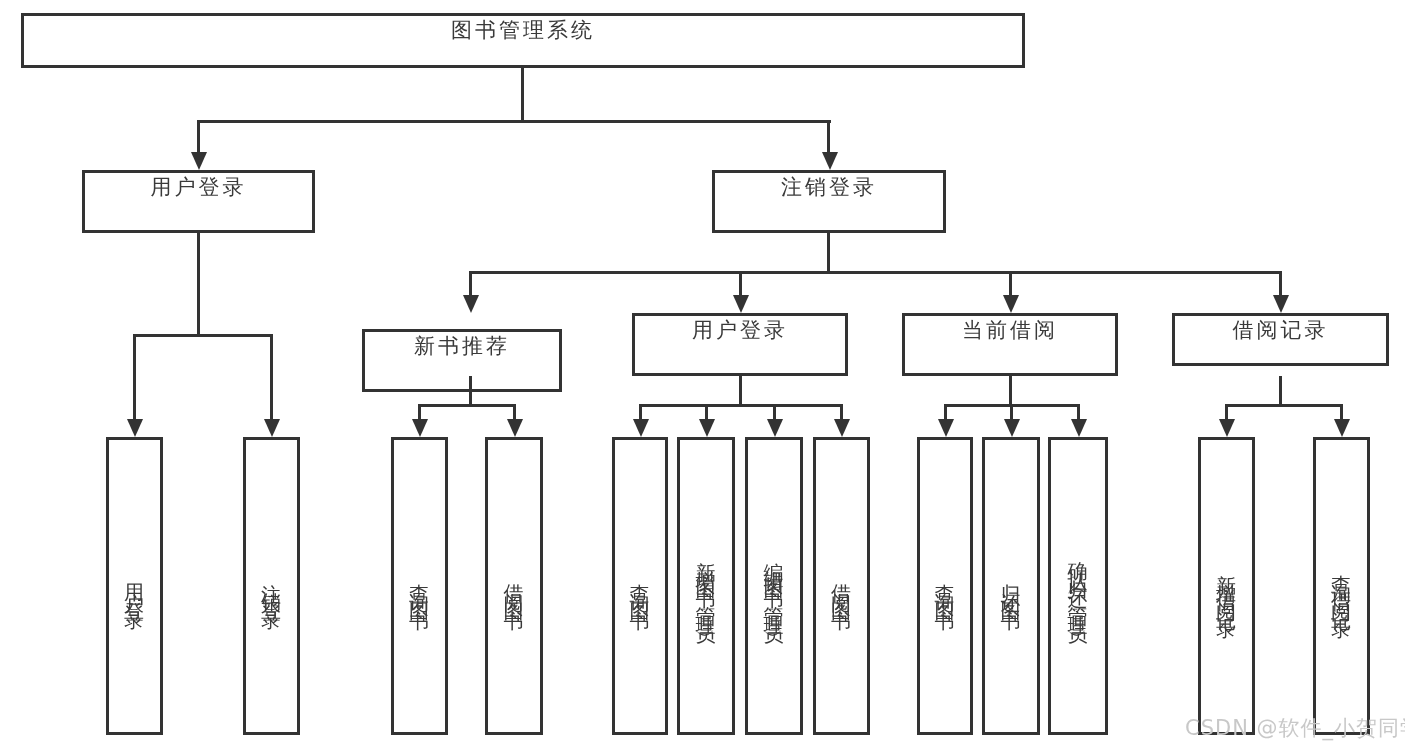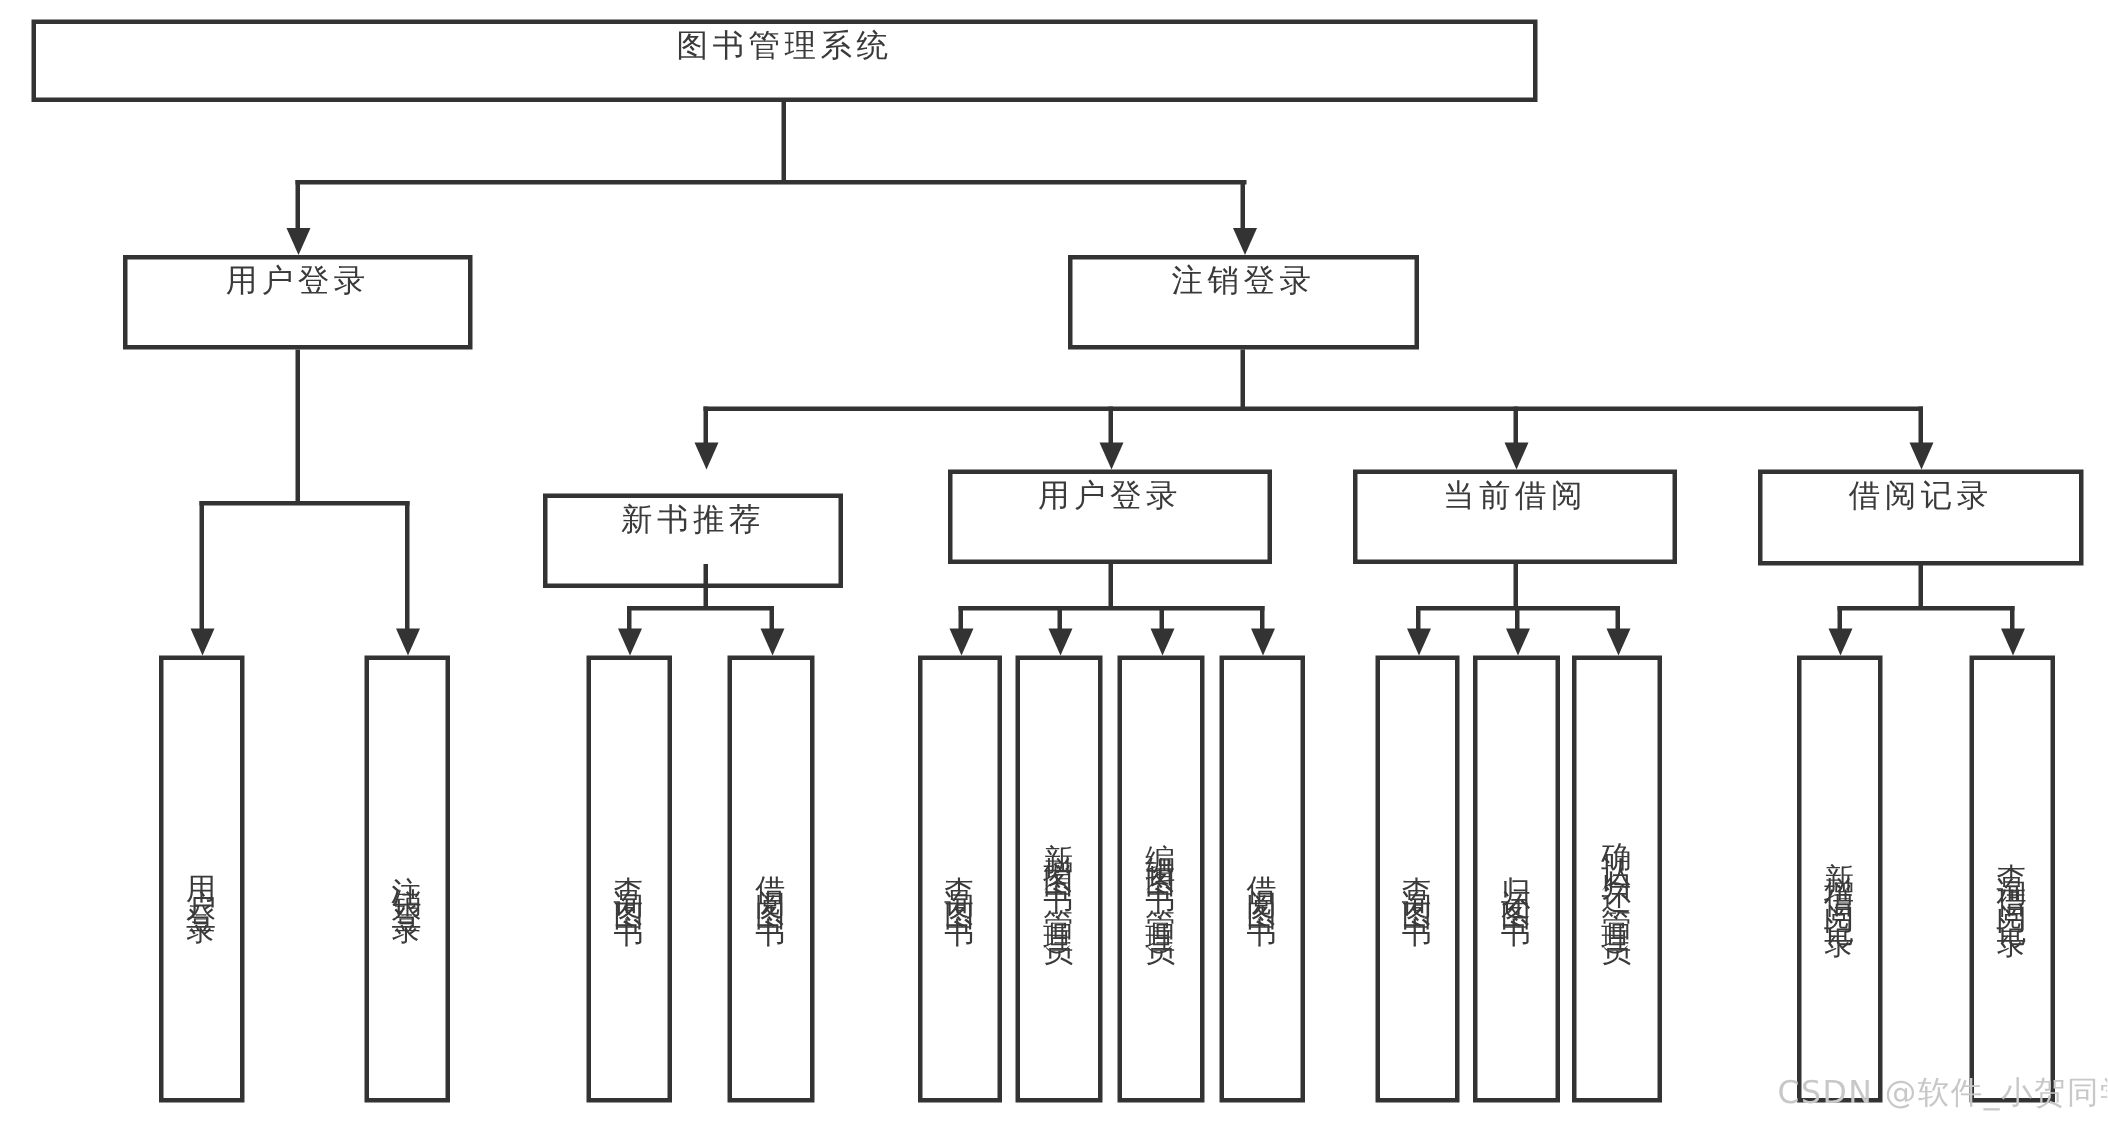--- a/index.html
+++ b/index.html
@@ -34,21 +34,21 @@
     line-height:1.1;
     white-space:nowrap;
   }
   
   .n-root   {left:21px;  top:13px;  width:1004px;height:55px;}
   .n-login  {left:82px;  top:170px; width:233px; height:63px;}
   .n-mgmt   {left:712px; top:170px; width:234px; height:63px;}
   .n-rec    {left:362px; top:313px; width:200px; height:63px;margin-top:16px;}
   .n-bor    {left:632px; top:313px; width:216px; height:63px;}
   .n-cur    {left:902px; top:313px; width:216px; height:63px;}
-  .n-recs   {left:1172px;top:313px; width:217px; height:64px;}
+  .n-recs   {left:1172px;top:313px; width:217px; height:53px;}
   .leaf     {top:437px;height:298px;}
   .lf1 {left:106px; width:57px;}
   .lf2 {left:243px; width:57px;}
   .lf3 {left:391px; width:57px;}
   .lf4 {left:485px; width:58px;}
   .lf5 {left:612px; width:56px;}
   .lf6 {left:677px; width:58px;}
   .lf7 {left:745px; width:58px;}
   .lf8 {left:813px; width:57px;}
   .lf9 {left:917px; width:56px;}

